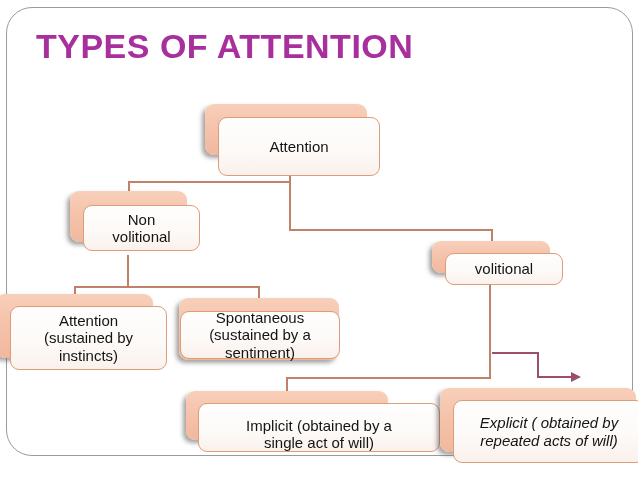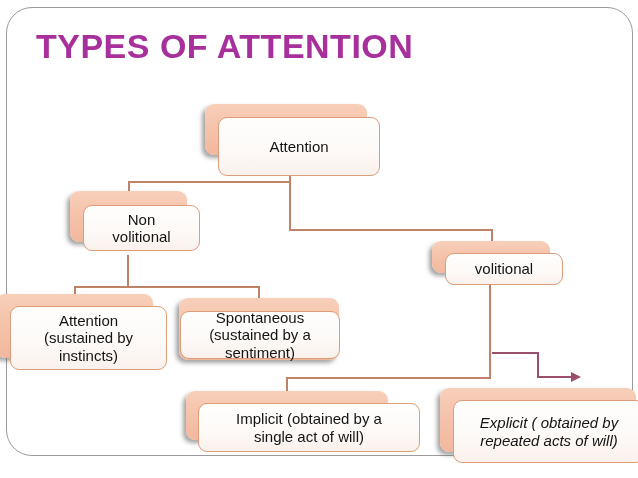--- a/index.html
+++ b/index.html
@@ -84,21 +84,21 @@
 
   <div class="node">
     <div class="back" style="left:179px;top:298px;width:160px;height:62px;"></div>
     <div class="front" style="left:180px;top:311px;width:160px;height:48px;">
       <span style="max-width:114px;">Spontaneous (sustained by a sentiment)</span>
     </div>
   </div>
 
   <div class="node">
     <div class="back" style="left:186px;top:391px;width:202px;height:49px;"></div>
-    <div class="front" style="left:198px;top:403px;width:222px;height:49px;">
+    <div class="front" style="left:198px;top:403px;width:242px;height:49px;align-items:flex-end;">
       <span style="max-width:170px;">Implicit (obtained by a single act of will)</span>
     </div>
   </div>
 
   <div class="node">
     <div class="back" style="left:440px;top:388px;width:196px;height:64px;"></div>
     <div class="front" style="left:453px;top:400px;width:192px;height:63px;">
       <span style="max-width:158px;font-style:italic;">Explicit ( obtained by repeated acts of will)</span>
     </div>
   </div>

